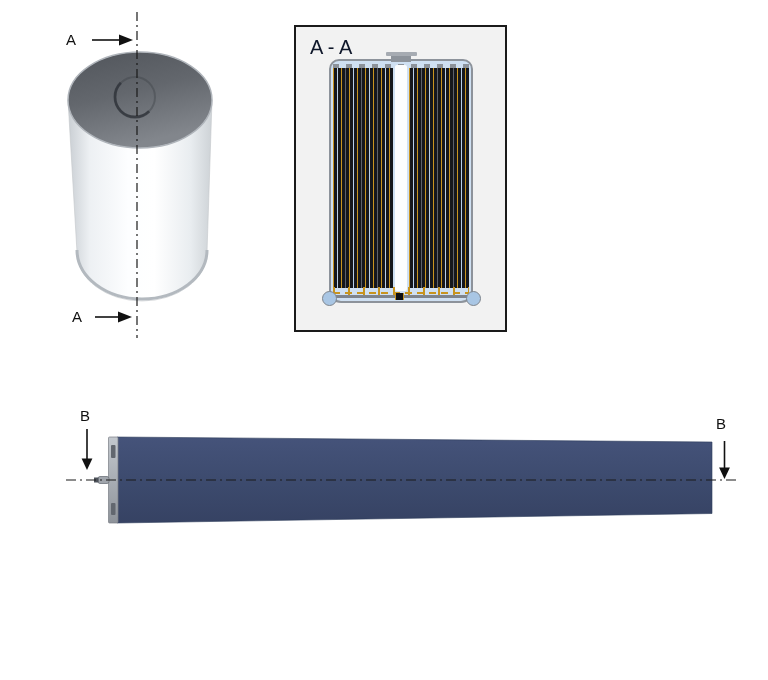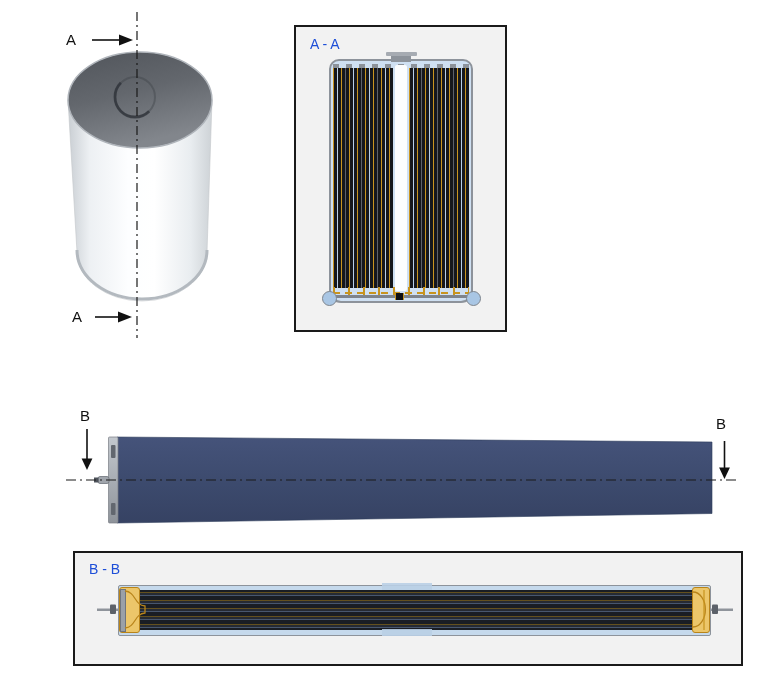--- a/index.html
+++ b/index.html
@@ -4,21 +4,21 @@
 <style>
   html,body{margin:0;padding:0;background:#ffffff;}
   .canvas{
     position:relative;width:768px;height:680px;background:#ffffff;
     font-family:"Liberation Sans",sans-serif;color:#111;overflow:hidden;
   }
   .abs{position:absolute;}
   svg text{font-family:"Liberation Sans",sans-serif;fill:#111;}
   
   .panel{position:absolute;background:#f2f2f2;border:2px solid #1a1a1a;box-sizing:content-box;}
-  .panel-title{position:absolute;font-size:14px;color:#1d4ed8;white-space:pre;}
+  .panel-title{position:absolute;font-size:20px;color:#0f172a;white-space:pre;}
   
   .box-aa{left:294px;top:25px;width:209px;height:303px;}
   .aa-casing{position:absolute;left:33px;top:32px;width:140px;height:240px;
     background:#cfe0f2;border:2px solid #8d939b;border-radius:10px 10px 12px 12px;}
   .aa-stripes{position:absolute;top:7px;width:60px;height:220px;background-color:#15171c;
     background-image:repeating-linear-gradient(90deg,
       #c8941e 0 1.5px,#15171c 1.5px 4px,#b9cfe6 4px 5.5px,#15171c 5.5px 8px,
       #c8941e 8px 9.5px,#15171c 9.5px 12px,#5d6169 12px 13.5px,#15171c 13.5px 16px);}
   .aa-stripes.left{left:2px;} .aa-stripes.right{left:78px;}
   .aa-centergap{position:absolute;left:64px;top:4px;width:12px;height:226px;background:#fcfdfe;border-radius:2px;}
@@ -132,37 +132,14 @@
 
     <text x="80" y="421" font-size="15">B</text>
     <line x1="87" y1="429" x2="87" y2="459" stroke="#111" stroke-width="1.6"></line>
     <polygon points="87,470 81.6,458.5 92.4,458.5" fill="#111"></polygon>
 
     <text x="716" y="429" font-size="15">B</text>
     <line x1="724.5" y1="441" x2="724.5" y2="468" stroke="#111" stroke-width="1.6"></line>
     <polygon points="724.5,479 719.1,467.5 729.9,467.5" fill="#111"></polygon>
   </svg>
 
-  <div class="panel box-bb">
-    <span class="panel-title" style="left:14px;top:8px">B - B</span>
-    <div class="bb-cell"></div>
-    <div class="bb-stack"></div>
-    <div class="bb-cap left"></div>
-    <div class="bb-cap right"></div>
-    <div class="bb-graybar"></div>
-    <svg class="bb-overlay" width="666" height="111" viewBox="0 0 666 111">
-
-      <path d="M 50 38 C 61 39 59 52 70 53 L 70 60 C 59 61 61 74 50 75" fill="none" stroke="#b9841a" stroke-width="1.3"></path>
-
-      <path d="M 618 39 A 12 17 0 0 1 618 74" fill="none" stroke="#b9841a" stroke-width="1.3"></path>
-      <line x1="629" y1="37" x2="629" y2="77" stroke="#c8941e" stroke-width="1.2"></line>
-
-      <rect x="22" y="55.5" width="22" height="2.5" fill="#8f949b"></rect>
-      <rect x="35" y="51.5" width="6" height="9.5" rx="1" fill="#5c6169"></rect>
-      <rect x="636" y="55.5" width="22" height="2.5" fill="#8f949b"></rect>
-      <rect x="637" y="51.5" width="6" height="9.5" rx="1" fill="#5c6169"></rect>
-
-      <rect x="307" y="30" width="50" height="7" fill="#b9cfe6" opacity="0.9"></rect>
-      <rect x="307" y="76" width="50" height="7" fill="#b9cfe6" opacity="0.9"></rect>
-    </svg>
-  </div>
 
 </div>
 
 </body></html>

